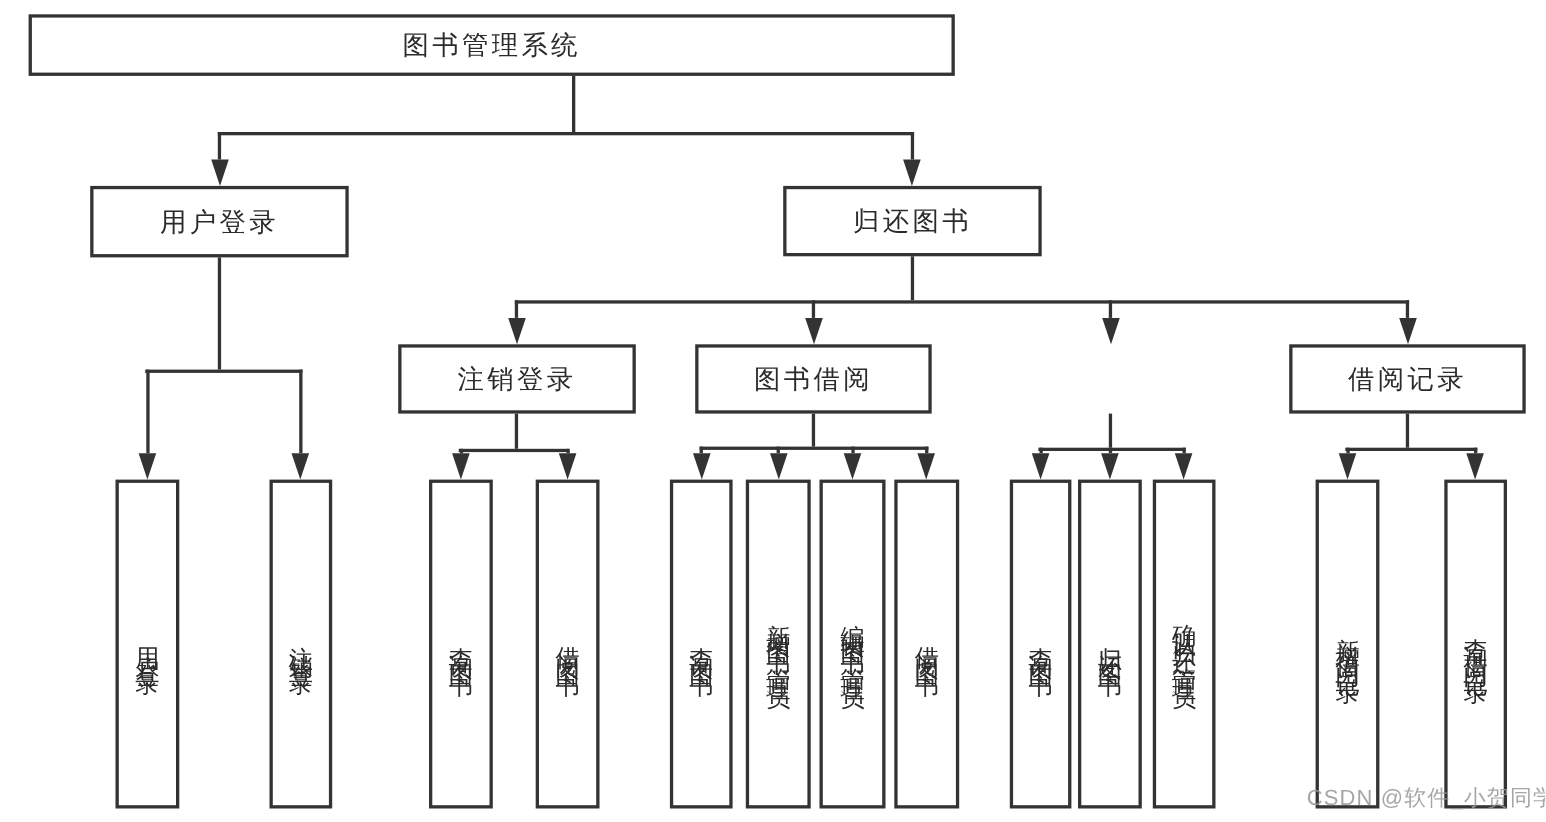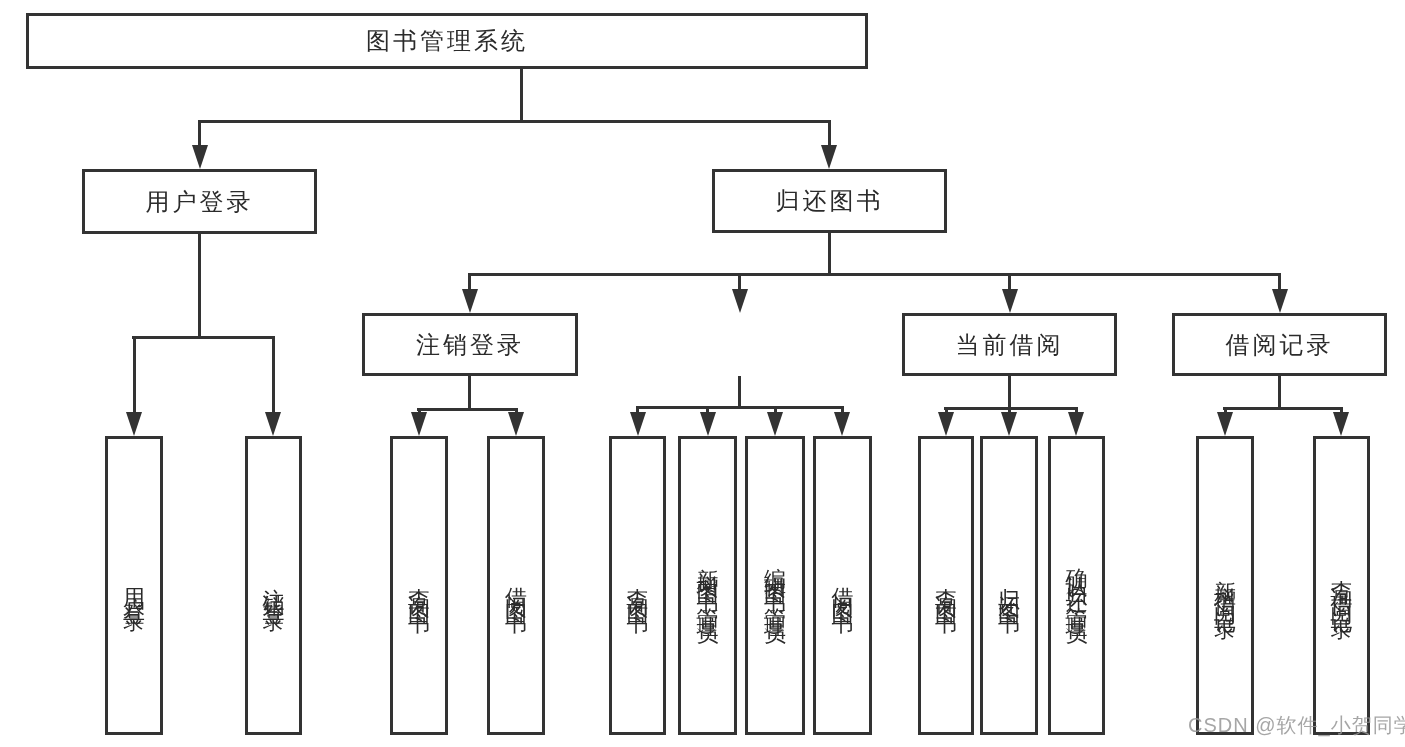--- a/index.html
+++ b/index.html
@@ -33,21 +33,21 @@
 <body>
 
 <div class="canvas">
 
   <div class="hbox" style="left:26px;top:13px;width:842px;height:56px">图书管理系统</div>
 
   <div class="hbox" style="left:82px;top:169px;width:235px;height:65px">用户登录</div>
   <div class="hbox" style="left:712px;top:169px;width:235px;height:64px">归还图书</div>
 
   <div class="hbox" style="left:362px;top:313px;width:216px;height:63px">注销登录</div>
-  <div class="hbox" style="left:902px;top:313px;width:215px;height:63px">当前借阅</div>
+  <div class="hbox" style="left:632px;top:313px;width:215px;height:63px">图书借阅</div>
   <div class="hbox" style="left:1172px;top:313px;width:215px;height:63px">借阅记录</div>
 
   <div class="vbox" style="left:105px;width:58px">用户登录</div>
   <div class="vbox" style="left:245px;width:57px">注销登录</div>
 
   <div class="vbox" style="left:390px;width:58px">查询图书</div>
   <div class="vbox" style="left:487px;width:58px">借阅图书</div>
 
   <div class="vbox" style="left:609px;width:57px">查询图书</div>
   <div class="vbox" style="left:678px;width:59px">新增图书（管理员）</div>

